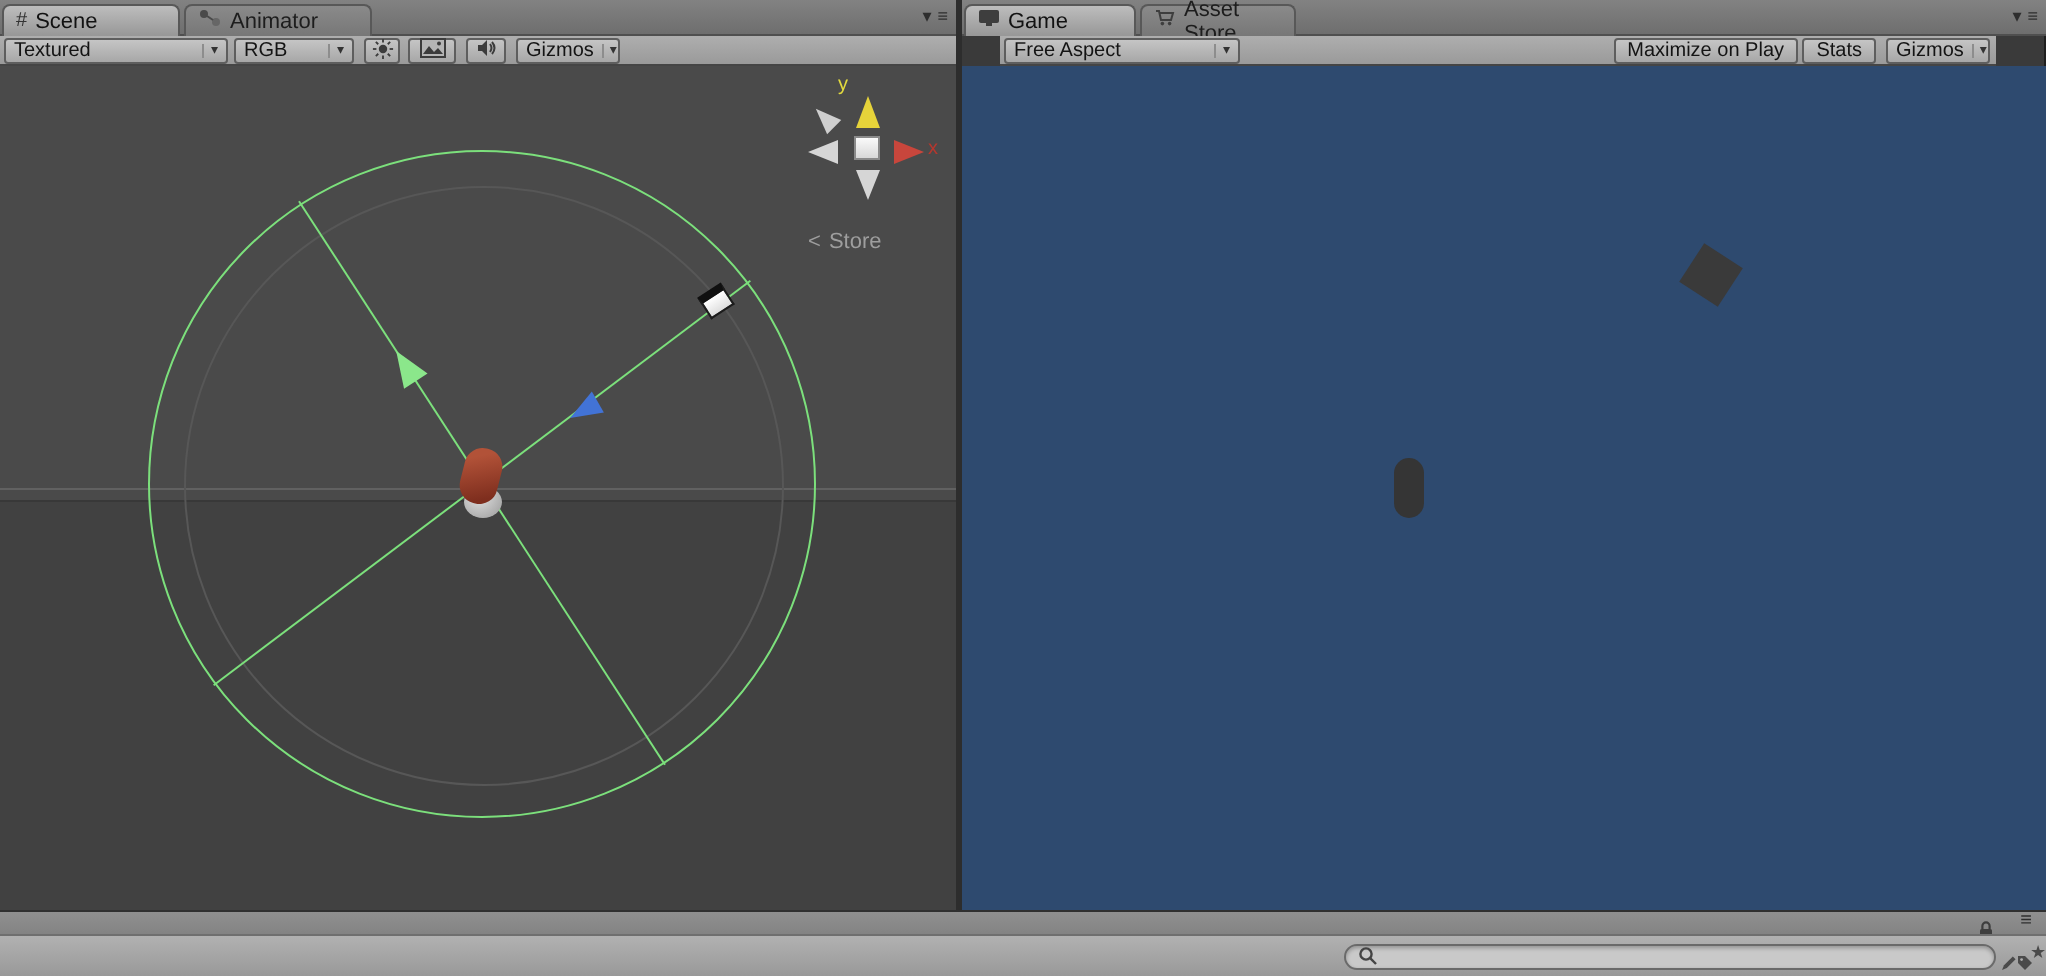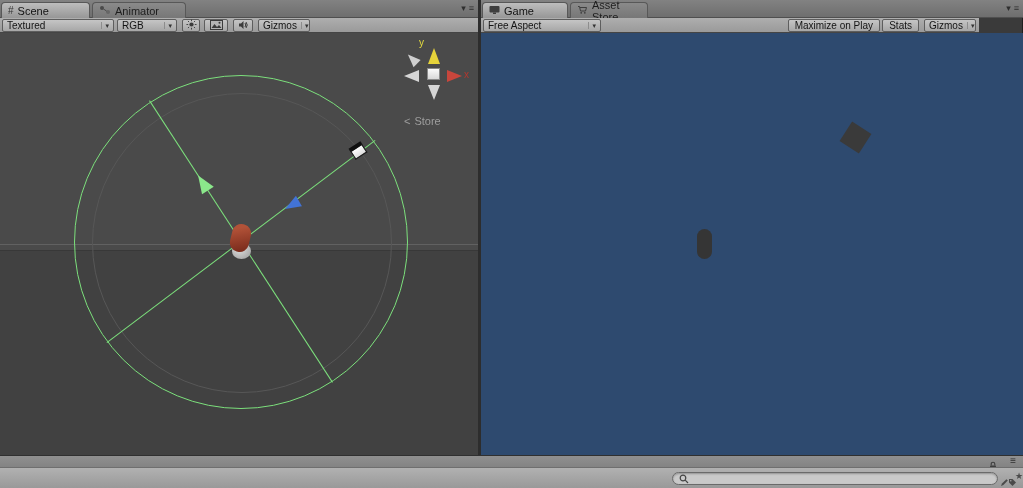--- a/index.html
+++ b/index.html
@@ -15,21 +15,21 @@
     padding:0 10px 0 6px;font-size:11px;color:#121212;border:1px solid #585858;border-bottom:none;
     border-radius:4px 4px 0 0;box-sizing:border-box;cursor:default;}
   .tab.active{background:linear-gradient(#bdbdbd,#979797);}
   .tab.inactive{background:linear-gradient(#8a8a8a,#777);color:#1d1d1d;}
   .tab .glyph{font-size:10px;color:#333;}
   .panel-menu{position:absolute;top:3px;right:4px;display:flex;gap:3px;font-size:9px;color:#2e2e2e;}
   
   .toolbar{position:absolute;top:18px;height:15px;background:linear-gradient(#aeaeae,#9a9a9a);
     border-bottom:1px solid #454545;box-sizing:border-box;}
   #toolbar-left{left:0;width:478px;}
-  #toolbar-right{left:481px;width:498px;}
+  #toolbar-right{left:500px;width:498px;}
   .ddl,.tbtn,.iconbtn{position:absolute;top:1px;height:13px;border:1px solid #5e5e5e;border-radius:2px;
     background:linear-gradient(#c5c5c5,#a7a7a7);box-sizing:border-box;display:flex;align-items:center;
     font-size:10px;line-height:1;color:#141414;cursor:default;}
   .ddl{justify-content:space-between;padding:0 4px;}
   .ddl .arr{font-size:7px;color:#333;margin-left:4px;border-left:1px solid #8d8d8d;padding-left:3px;}
   .tbtn{justify-content:center;padding:0 6px;}
   .iconbtn{justify-content:center;}
   .searchpill{position:absolute;height:13px;border-radius:7px;border:1px solid #6a6a6a;background:#c9c9c9;
     box-shadow:inset 0 1px 2px rgba(0,0,0,.28);display:flex;align-items:center;padding:0 6px;gap:2px;
     box-sizing:border-box;}

